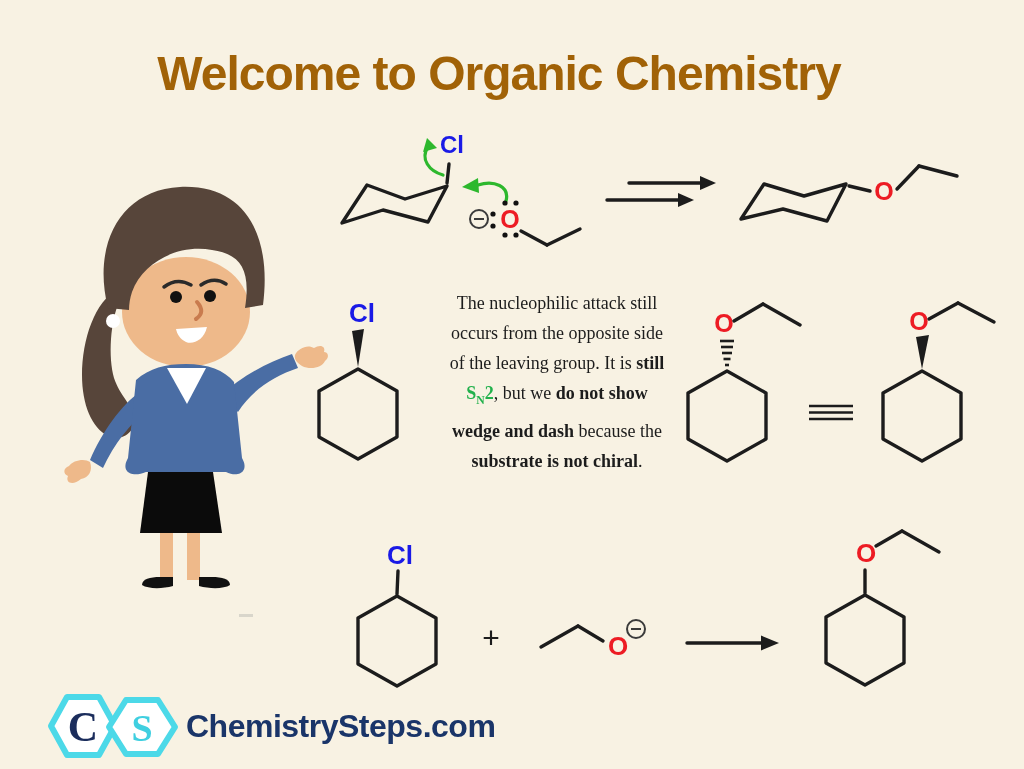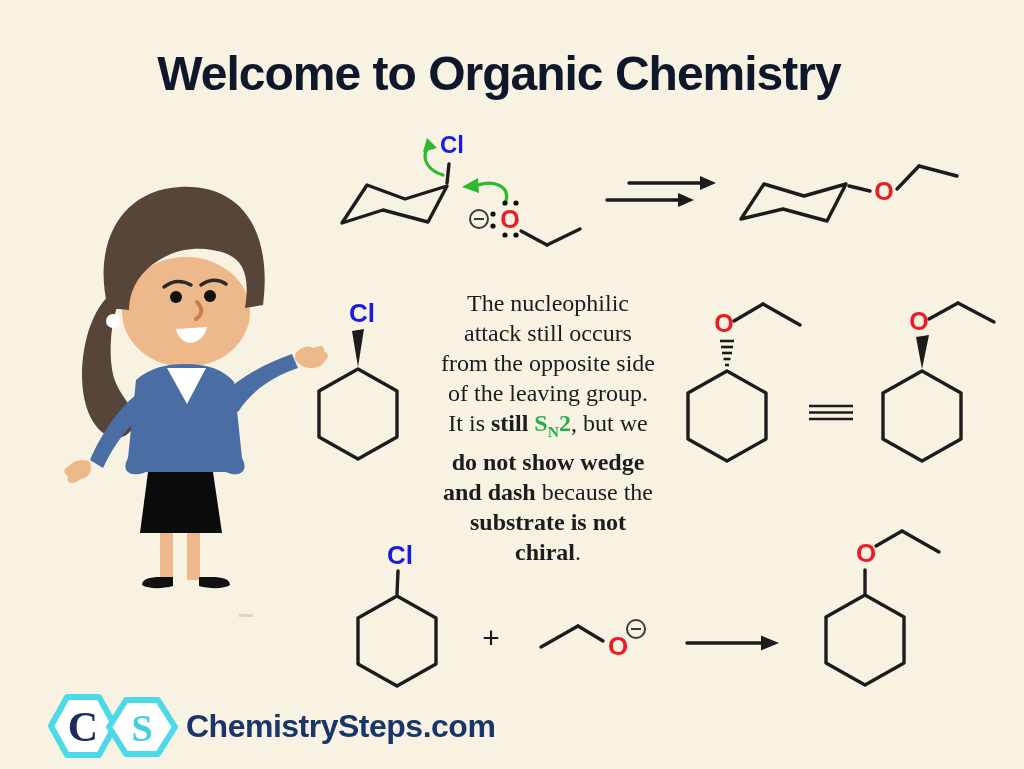--- a/index.html
+++ b/index.html
@@ -6,26 +6,26 @@
   body{font-family:"Liberation Sans",sans-serif;}
   .canvas{
     position:relative;width:1024px;height:769px;
     background:#f8f2e3;overflow:hidden;
   }
   .title{
     position:absolute;top:46px;left:0;width:1024px;
     text-align:center;padding-right:26px;box-sizing:border-box;
     font-family:"Liberation Sans",sans-serif;
     font-size:48px;font-weight:bold;letter-spacing:-1px;
-    color:#0f172a;
+    color:#a16207;
   }
   .explain{
-    position:absolute;left:440px;top:288px;width:216px;
+    position:absolute;left:449px;top:288px;width:216px;
     font-family:"Liberation Serif",serif;
-    font-size:24px;line-height:30px;color:#1c1c1c;
+    font-size:18px;line-height:30px;color:#1c1c1c;
     text-align:center;
   }
   .explain .b{font-weight:bold;}
   .explain .green{color:#22b14c;}
   .explain sub{font-size:0.65em;}
   svg{position:absolute;left:0;top:0;}
   .atom-cl{fill:#1a1ae6;font-weight:bold;font-family:"Liberation Sans",sans-serif;}
   .atom-o{fill:#ed1c24;font-weight:bold;font-family:"Liberation Sans",sans-serif;}
   .plus{fill:#1c1c1c;font-family:"Liberation Sans",sans-serif;}
   .bond{stroke:#1c1c1c;stroke-width:3.4;fill:none;stroke-linejoin:round;stroke-linecap:round;}

